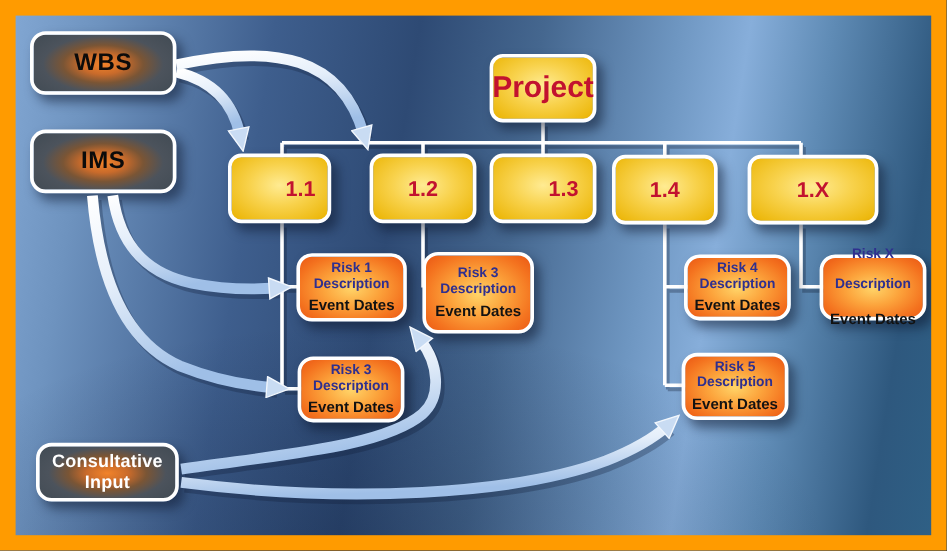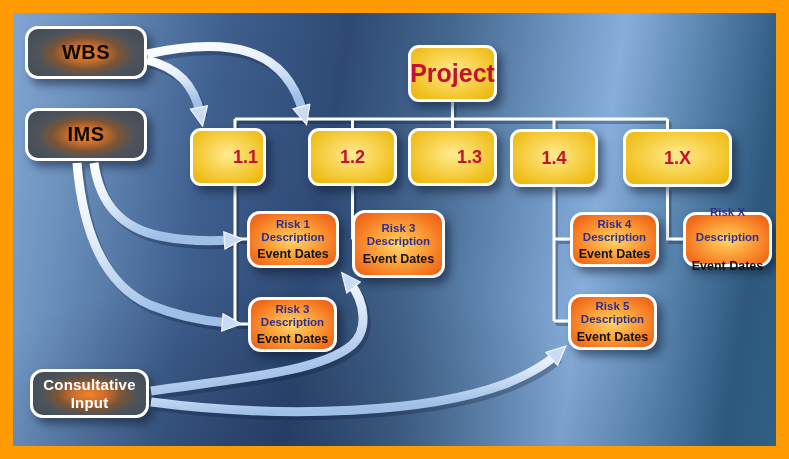--- a/index.html
+++ b/index.html
@@ -29,21 +29,21 @@
   .node-risk{
     border-radius:13px;
     background:radial-gradient(70% 75% at 50% 52%, #FFD468 0%, #FCA43C 38%, #F4731F 75%, #EA5714 100%);
     color:#2F2F8F;font-size:11.5px;line-height:1.12;}
   .node-risk .dates{color:#121212;font-size:12.5px;margin-top:4px;}
   
   .p-wbs{left:25px;top:26px;width:122px;height:53px;}
   .p-ims{left:25px;top:108px;width:122px;height:53px;}
   .p-ci{left:30px;top:369px;width:119px;height:49px;}
   .p-project{left:408px;top:45px;width:89px;height:57px;}
-  .p-e0{left:190px;top:128px;width:76px;height:58px;padding-left:35px;}
+  .p-e0{left:190px;top:128px;width:86px;height:58px;padding-left:35px;}
   .p-e1{left:308px;top:128px;width:89px;height:58px;}
   .p-e2{left:408px;top:128px;width:89px;height:58px;padding-left:34px;}
   .p-e3{left:510px;top:129px;width:88px;height:58px;}
   .p-e4{left:623px;top:129px;width:109px;height:58px;}
   .p-r1{left:247px;top:211px;width:92px;height:57px;}
   .p-r3{left:352px;top:210px;width:93px;height:68px;}
   .p-r4{left:570px;top:212px;width:89px;height:55px;}
   .p-rx{left:683px;top:212px;width:89px;height:55px;gap:12px;}
   .p-r2{left:248px;top:297px;width:89px;height:55px;}
   .p-r5{left:568px;top:294px;width:89px;height:56px;}

